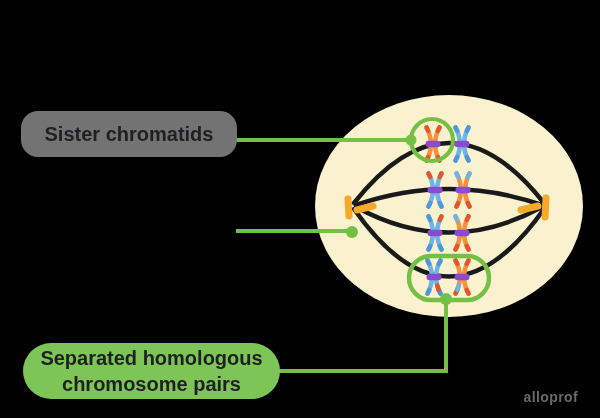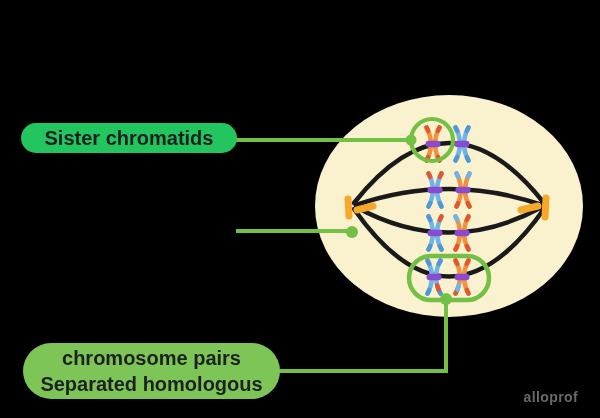--- a/index.html
+++ b/index.html
@@ -121,24 +121,24 @@
         <polyline points="236,231 352,231" fill="none" stroke="#74c044" stroke-width="4"></polyline>
         <polyline points="279,371 446,371 446,300" fill="none" stroke="#74c044" stroke-width="4"></polyline>
         <circle cx="432" cy="140" r="21" fill="none" stroke="#74c044" stroke-width="4.2"></circle>
         <rect x="409" y="256" width="80" height="44" rx="22" fill="none" stroke="#74c044" stroke-width="4.5"></rect>
         <circle cx="411" cy="140" r="5.5" fill="#74c044"></circle>
         <circle cx="352" cy="232" r="6" fill="#74c044"></circle>
         <circle cx="446" cy="299" r="6" fill="#74c044"></circle>
       </g>
     </svg>
 
-  <div class="pill pill-one-line" id="pill-sister" style="left: 21px; top: 123px; width: 216px; height: 30px; border-radius: 17px; background: #22c55e; color: rgb(30, 32, 34);">
+  <div class="pill pill-one-line" id="pill-sister" style="left: 21px; top: 111px; width: 216px; height: 46px; border-radius: 17px; background: #737373; color: rgb(30, 32, 34);">
     <span>Sister chromatids</span>
   </div>
 
 
   <div class="pill pill-two-line" id="pill-separated" style="left: 23px; top: 343px; width: 257px; height: 56px; border-radius: 28px; background: rgb(124, 197, 86); color: rgb(30, 32, 34);">
+    <span>Separated homologous</span>
     <span>chromosome pairs</span>
-    <span>Separated homologous</span>
   </div>
 
   <div class="watermark" style="color: rgb(105, 105, 105);">alloprof</div>
 </div>
 
 </body></html>

